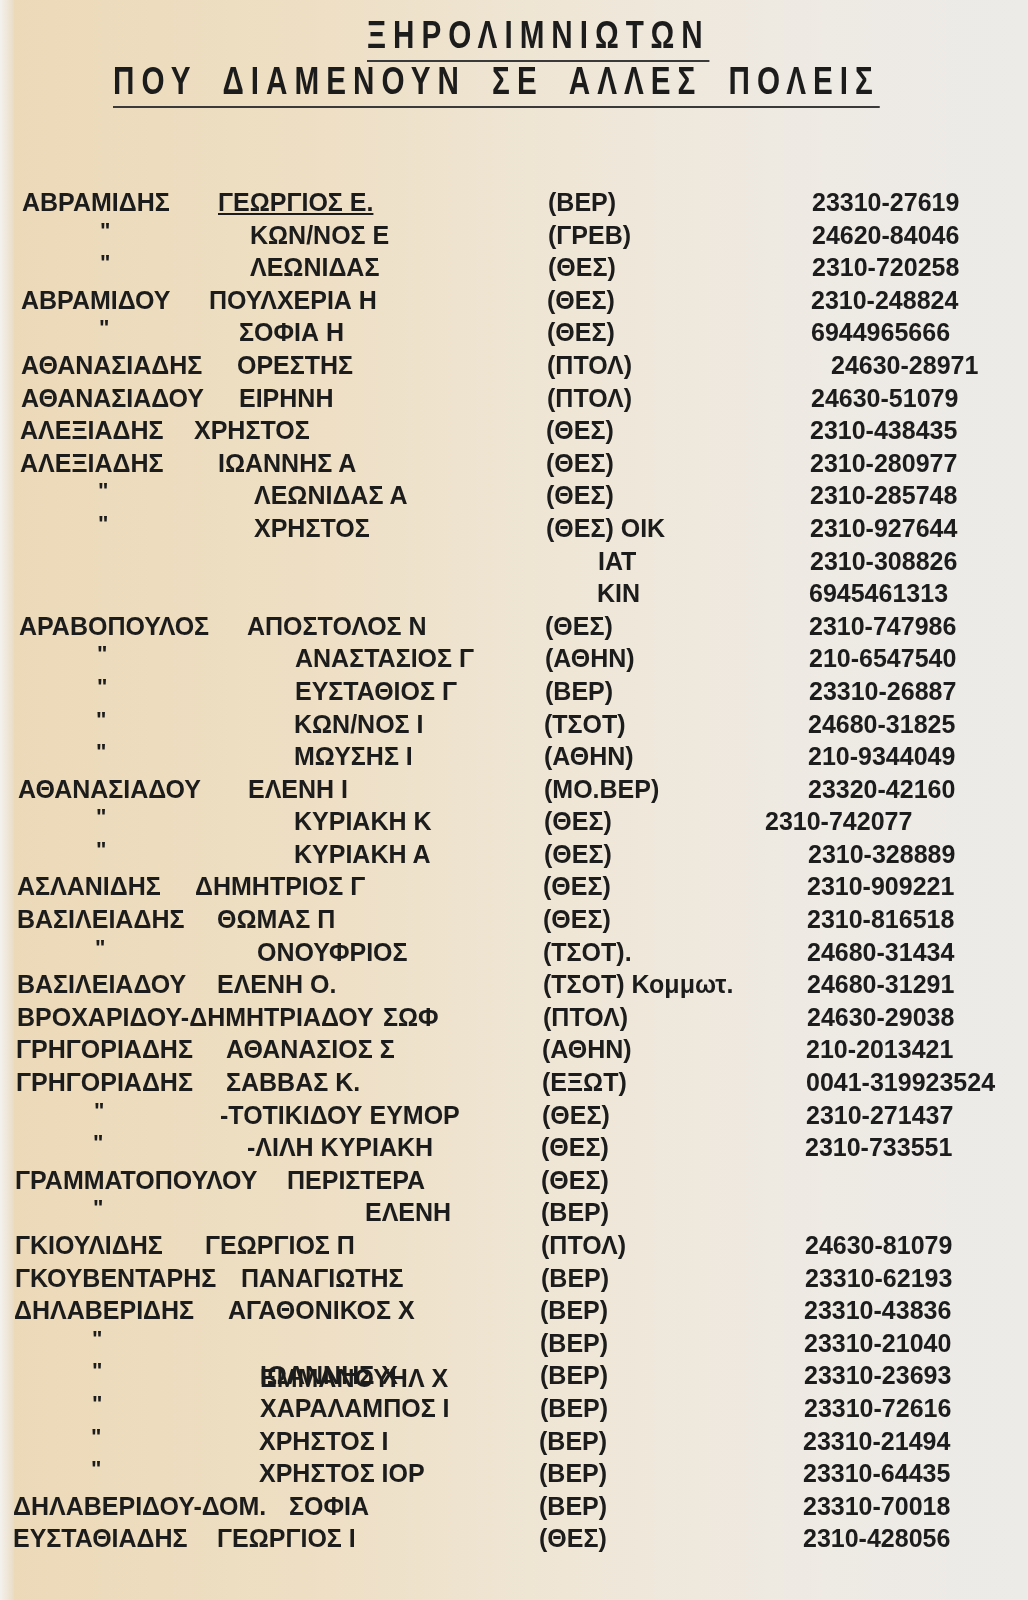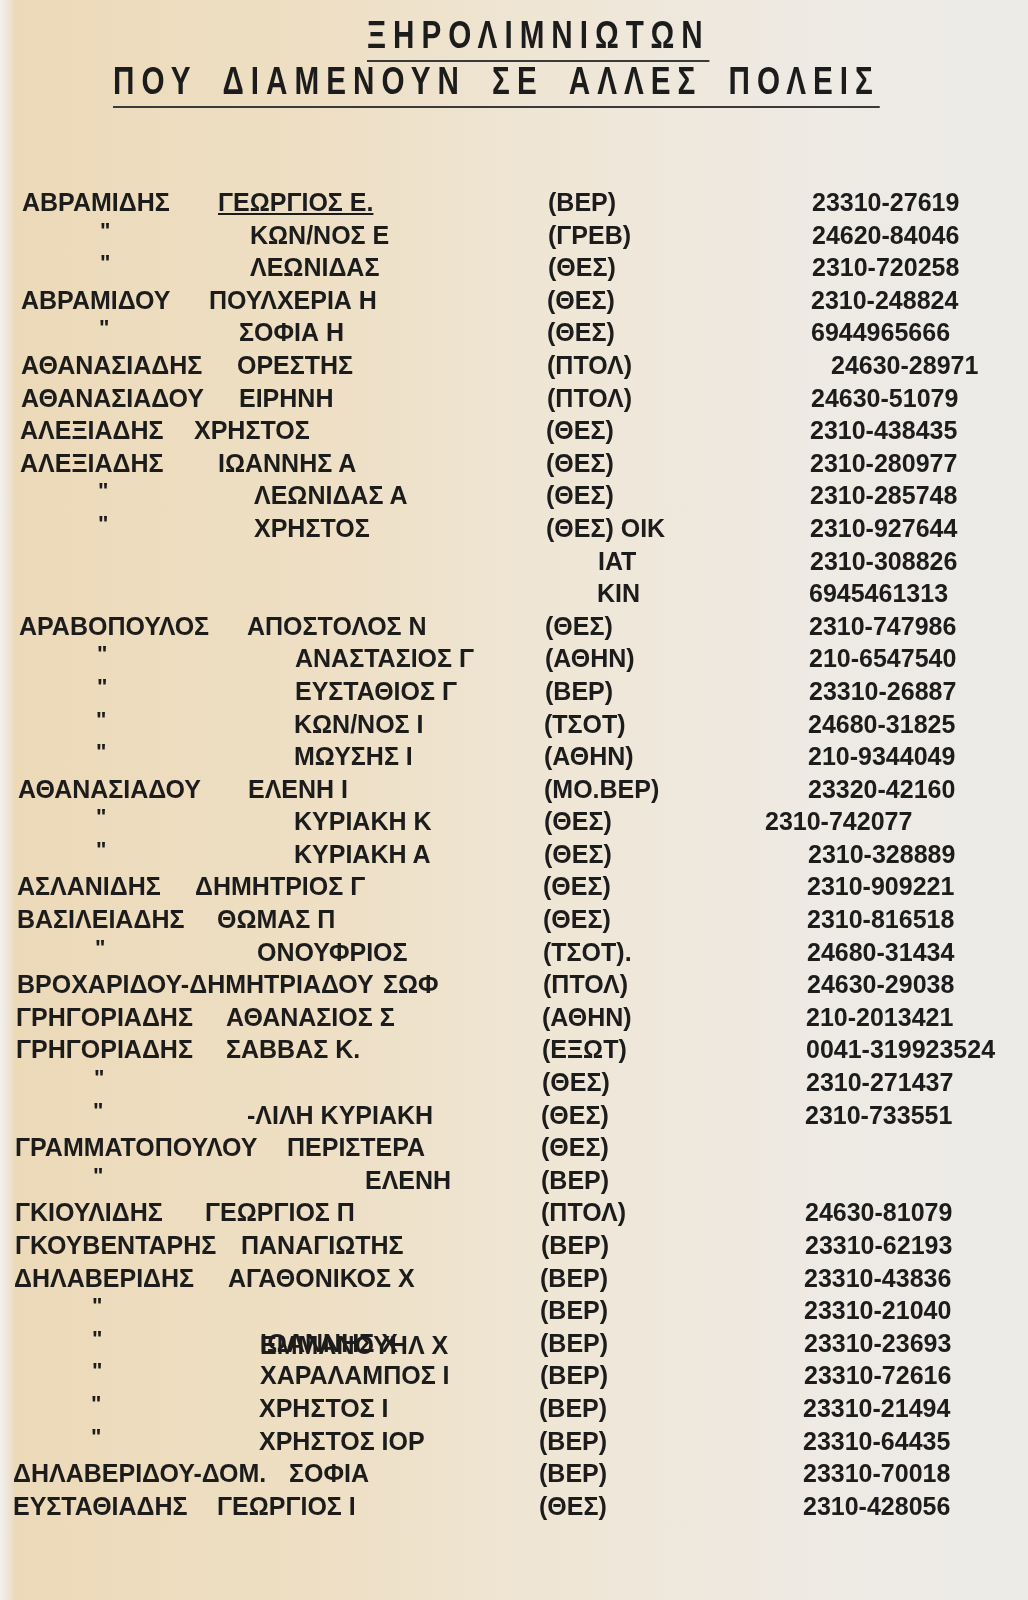--- a/index.html
+++ b/index.html
@@ -184,39 +184,46 @@
       <span class="city" style="left: 543px;">(ΘΕΣ)</span>
       <span class="phone" style="left: 807px;">2310-816518</span>
     </div>
     <div class="row">
       <span class="surname ditto" style="left: 95px;">"</span>
       <span class="given" style="left: 257px;">ΟΝΟΥΦΡΙΟΣ</span>
       <span class="city" style="left: 543px;">(ΤΣΟΤ).</span>
       <span class="phone" style="left: 807px;">24680-31434</span>
     </div>
     <div class="row">
+      <span class="surname" style="left: 17px;">ΒΑΣΙΛΕΙΑΔΟΥ</span>
+      <span class="given" style="left: 217px;">ΕΛΕΝΗ Ο.</span>
+      <span class="city" style="left: 543px;">(ΤΣΟΤ) Κομμωτ.</span>
+      <span class="phone" style="left: 807px;">24680-31291</span>
+    </div>
+    <div class="row">
       <span class="surname" style="left: 17px;">ΒΡΟΧΑΡΙΔΟΥ-ΔΗΜΗΤΡΙΑΔΟΥ</span>
       <span class="given" style="left: 383px;">ΣΩΦ</span>
       <span class="city" style="left: 543px;">(ΠΤΟΛ)</span>
       <span class="phone" style="left: 807px;">24630-29038</span>
     </div>
     <div class="row">
       <span class="surname" style="left: 16px;">ΓΡΗΓΟΡΙΑΔΗΣ</span>
       <span class="given" style="left: 226px;">ΑΘΑΝΑΣΙΟΣ Σ</span>
       <span class="city" style="left: 542px;">(ΑΘΗΝ)</span>
       <span class="phone" style="left: 806px;">210-2013421</span>
     </div>
     <div class="row">
       <span class="surname" style="left: 16px;">ΓΡΗΓΟΡΙΑΔΗΣ</span>
       <span class="given" style="left: 226px;">ΣΑΒΒΑΣ Κ.</span>
       <span class="city" style="left: 542px;">(ΕΞΩΤ)</span>
       <span class="phone" style="left: 806px;">0041-319923524</span>
     </div>
     <div class="row">
       <span class="surname ditto" style="left: 94px;">"</span>
+      <span class="given" style="left: 220px;">-ΤΟΤΙΚΙΔΟΥ ΕΥΜΟΡ</span>
       <span class="city" style="left: 542px;">(ΘΕΣ)</span>
       <span class="phone" style="left: 806px;">2310-271437</span>
     </div>
     <div class="row">
       <span class="surname ditto" style="left: 93px;">"</span>
       <span class="given" style="left: 247px;">-ΛΙΛΗ ΚΥΡΙΑΚΗ</span>
       <span class="city" style="left: 541px;">(ΘΕΣ)</span>
       <span class="phone" style="left: 805px;">2310-733551</span>
     </div>
     <div class="row">

